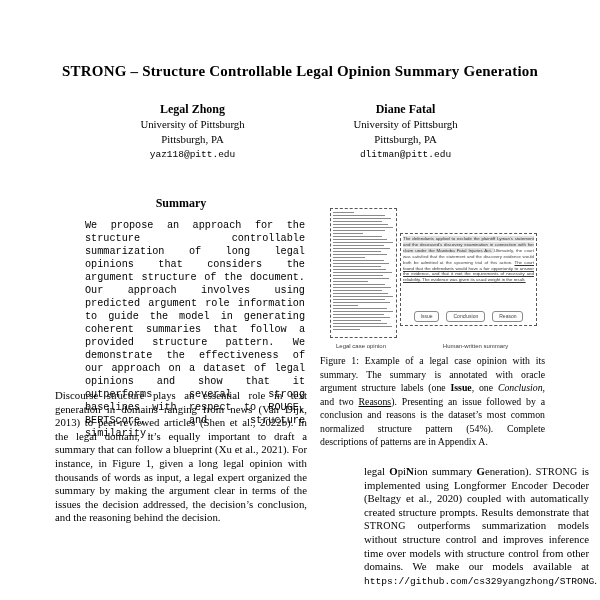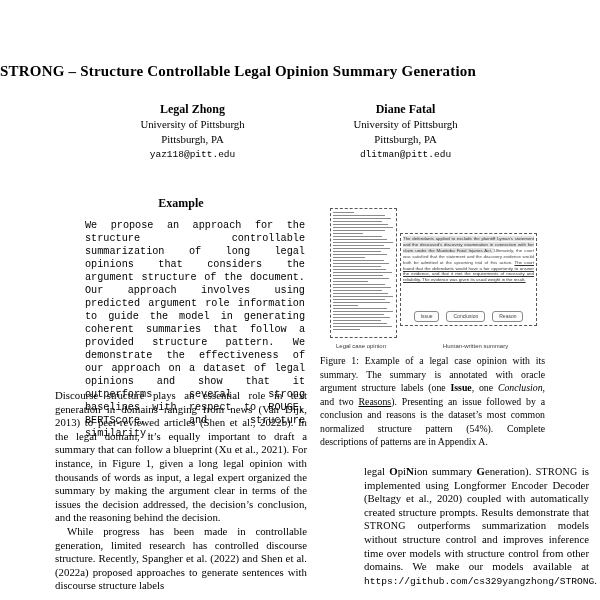--- a/index.html
+++ b/index.html
@@ -1,18 +1,18 @@
 <!DOCTYPE html>
 <html><head>
 <meta charset="utf-8">
 <style>
   html,body{margin:0;padding:0;background:#fff;}
   .page{position:relative;width:600px;height:600px;background:#ffffff;overflow:hidden;
         font-family:"Liberation Serif","DejaVu Serif",serif;color:#000;}
-  .title{position:absolute;top:63px;left:0;width:600px;
+  .title{position:absolute;top:63px;left:0;width:600px;text-align:center;
          font-size:15px;font-weight:bold;letter-spacing:.2px;}
   .author-block{position:absolute;top:102px;width:205px;text-align:center;line-height:15px;}
   .author-left{left:90px;} .author-right{left:303px;}
   .author-name{font-weight:bold;font-size:12px;}
   .author-affil,.author-loc{font-size:10.8px;}
   .author-email{font-family:"Liberation Mono","DejaVu Sans Mono",monospace;font-size:9.5px;}
   .abs-head{position:absolute;top:196px;left:55px;width:252px;text-align:center;
             font-weight:bold;font-size:12px;}
   .abs-body{position:absolute;top:219px;left:85px;width:220px;font-size:10.2px;
             line-height:13px;text-align:justify;font-family:Liberation Mono, monospace;}
@@ -66,27 +66,26 @@
     <div class="author-email">yaz118@pitt.edu</div>
   </div>
 
   <div class="author-block author-right">
     <div class="author-name">Diane Fatal</div>
     <div class="author-affil">University of Pittsburgh</div>
     <div class="author-loc">Pittsburgh, PA</div>
     <div class="author-email">dlitman@pitt.edu</div>
   </div>
 
-  <div class="abs-head">Example</div>
+  <div class="abs-head">Summary</div>
   <div class="abs-body">We propose an approach for the structure controllable summarization of long legal opinions that considers the argument structure of the document. Our approach involves using predicted argument role information to guide the model in generating coherent summaries that follow a provided structure pattern. We demonstrate the effectiveness of our approach on a dataset of legal opinions and show that it outperforms several strong baselines with respect to ROUGE, BERTScore, and structure similarity.</div>
 
 
   <div class="intro-body">
     <p>Discourse structure plays an essential role in text generation in domains ranging from news (Van Dijk, 2013) to peer-reviewed articles (Shen et al., 2022b). In the legal domain, it’s equally important to draft a summary that can follow a blueprint (Xu et al., 2021). For instance, in Figure 1, given a long legal opinion with thousands of words as input, a legal expert organized the summary by making the argument clear in terms of the issues the decision addressed, the decision’s conclusion, and the reasoning behind the decision.</p>
-    <p>While progress has been made in controllable generation, limited research has controlled discourse structure. Recently, Spangher et al. (2022) and Shen et al. (2022a) proposed approaches to generate sentences with discourse structure labels</p>
   </div>
 
   <div class="fig-area">
     <div class="doc-box">
         <div class="doc-line" style="width: 34%;"></div>
         <div class="doc-line" style="width: 86%;"></div>
         <div class="doc-line" style="width: 95%;"></div>
         <div class="doc-line" style="width: 81%;"></div>
         <div class="doc-line" style="width: 90%;"></div>
         <div class="doc-line" style="width: 99%;"></div>

